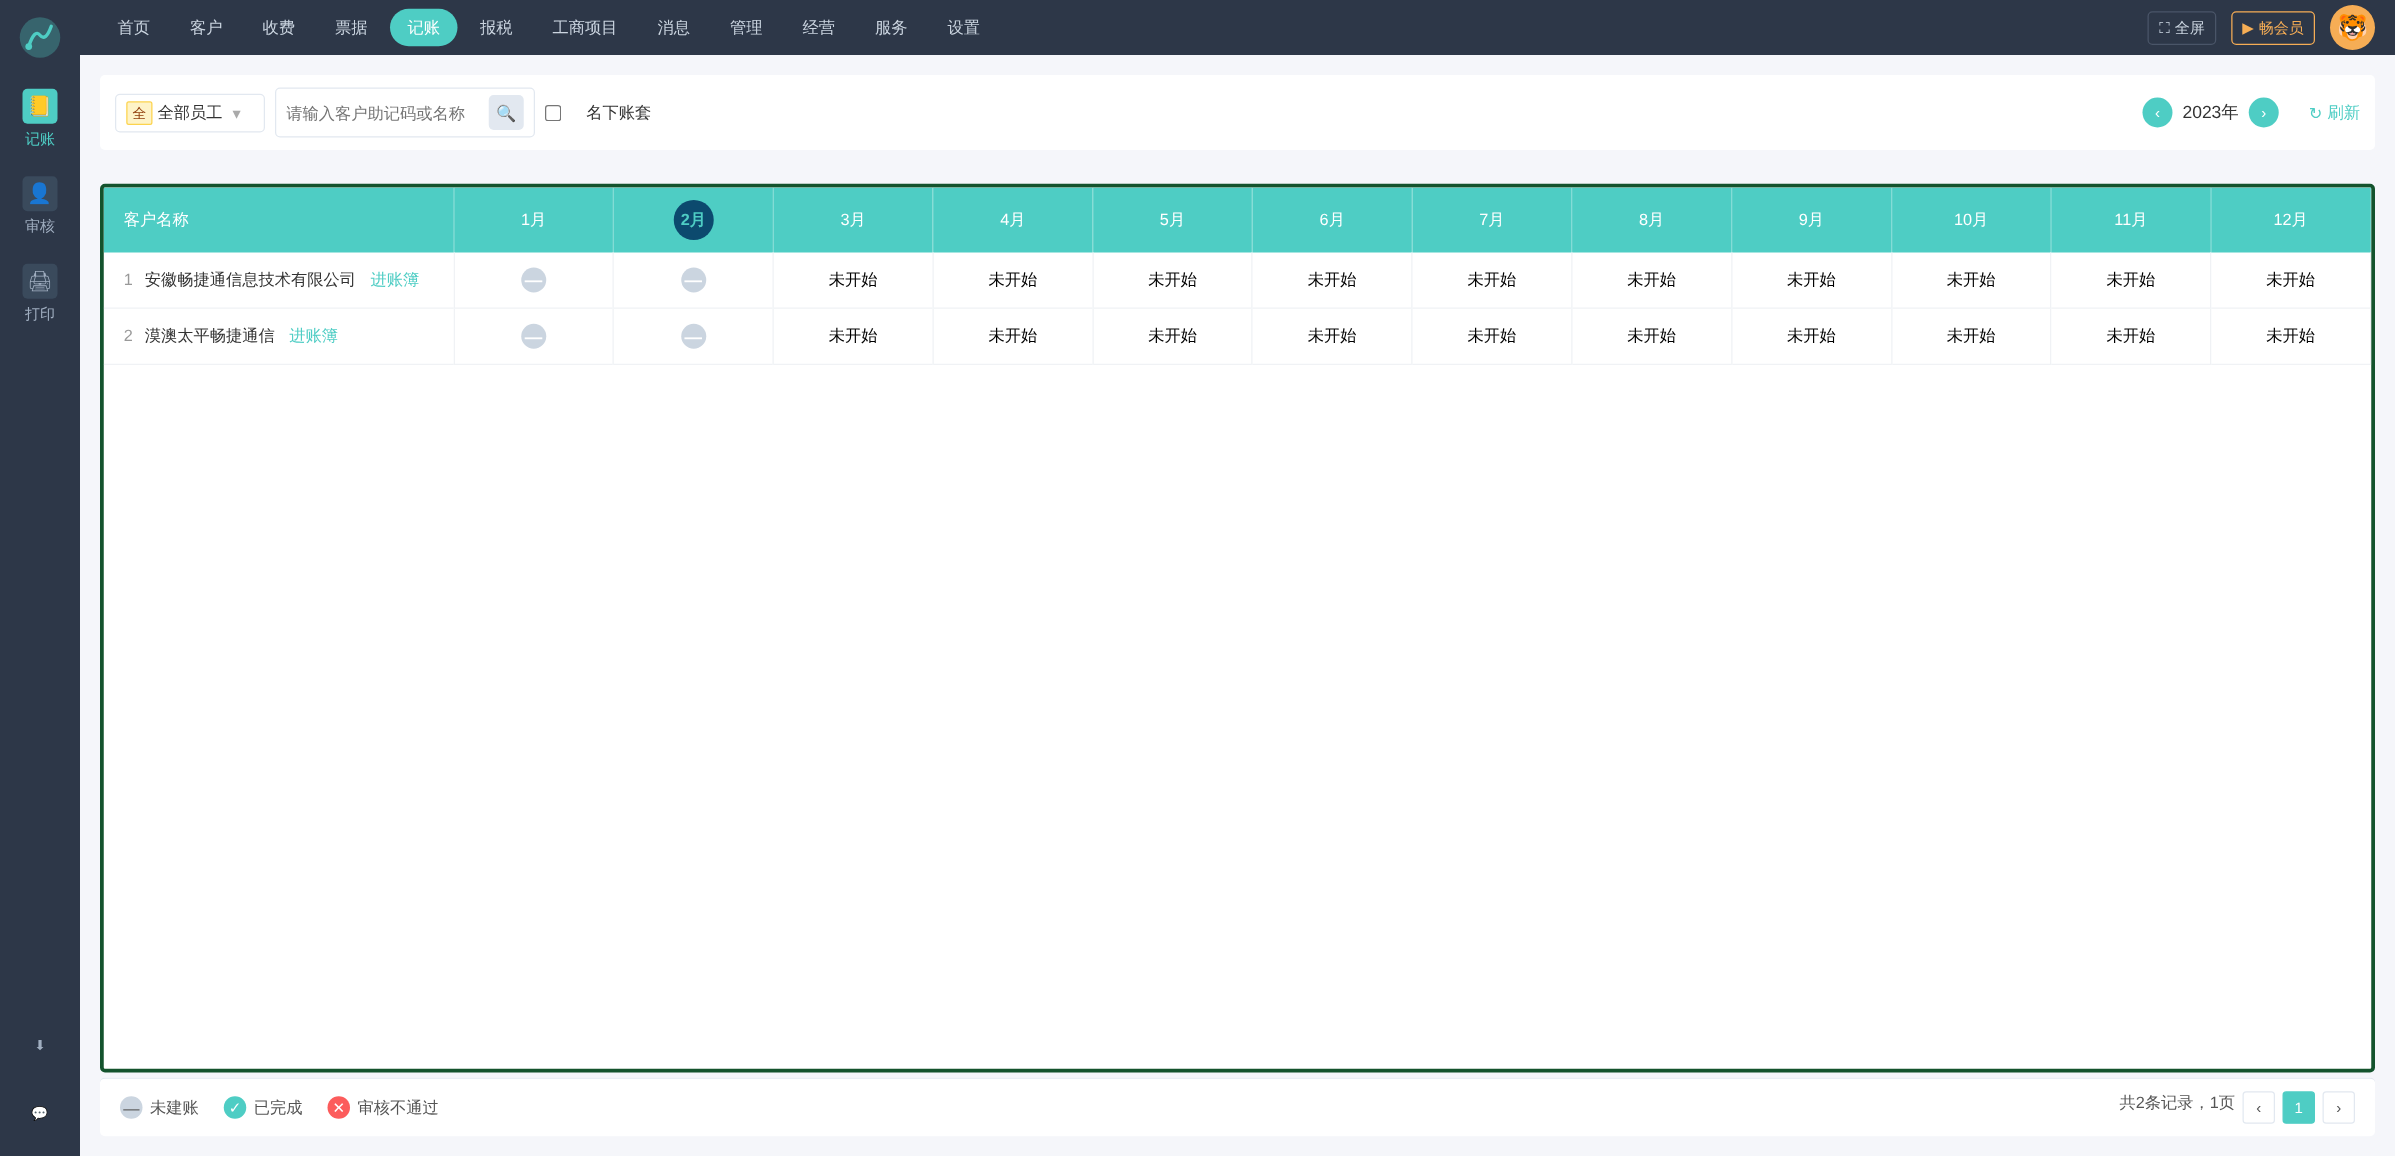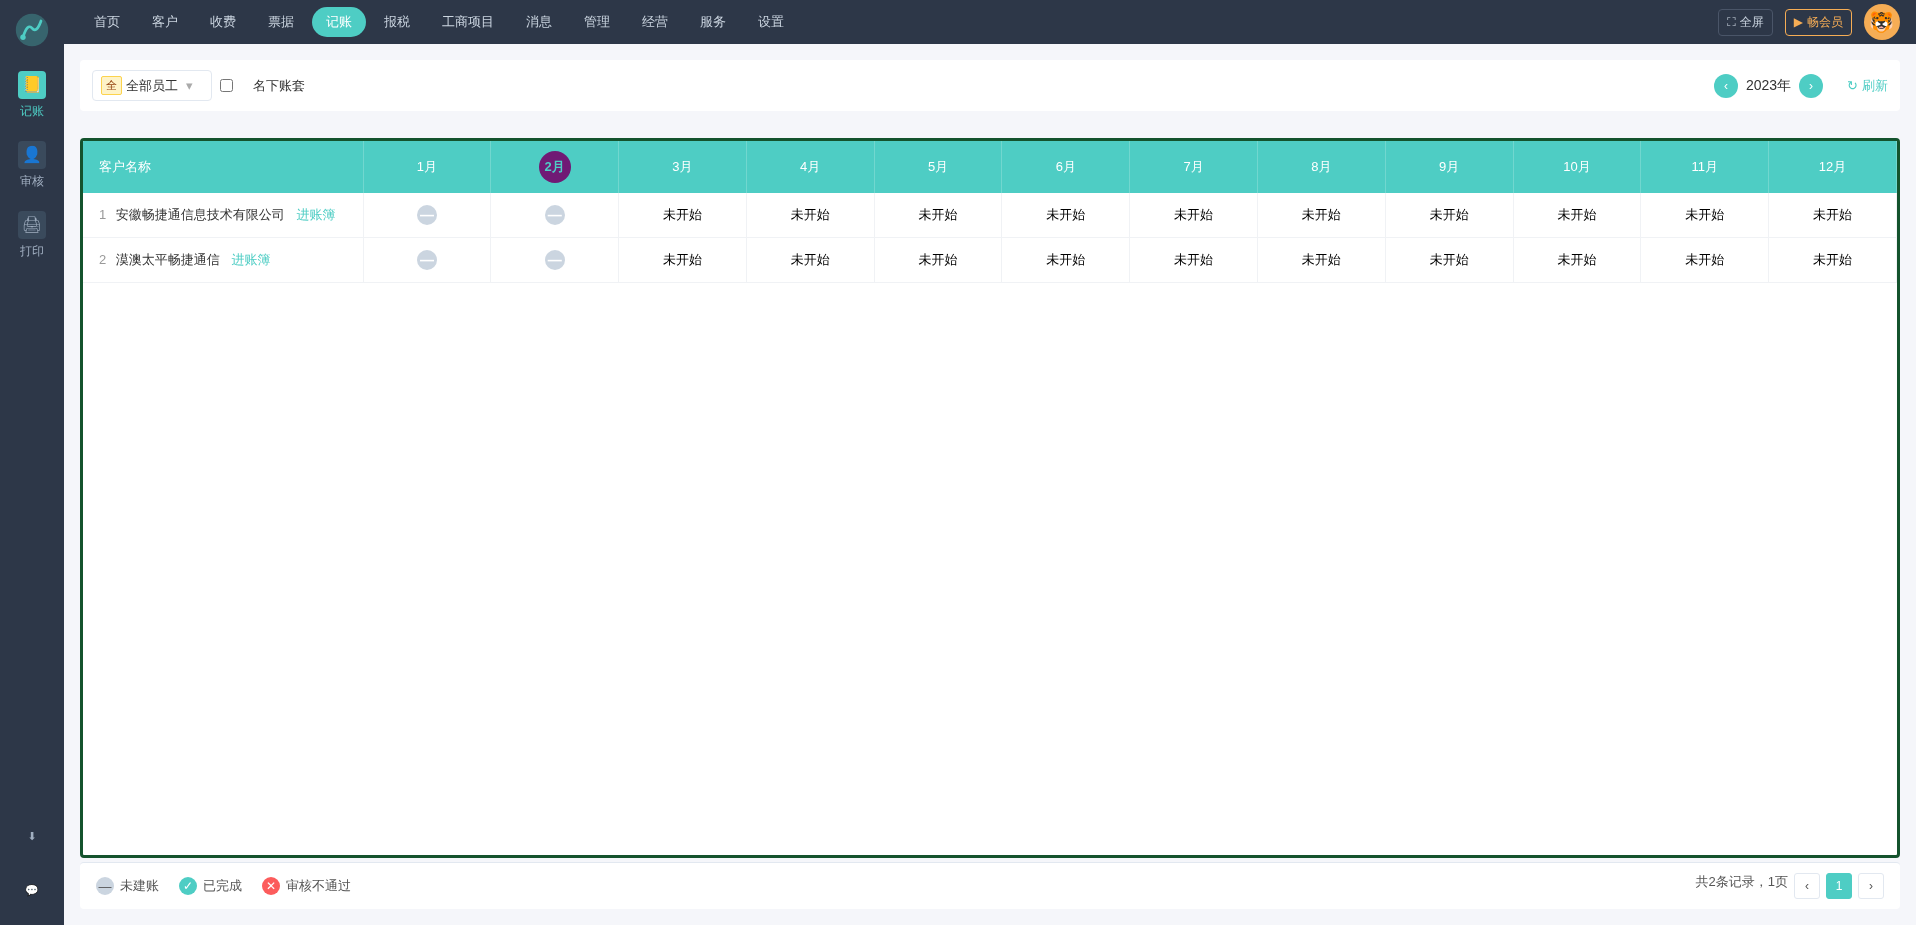--- a/index.html
+++ b/index.html
@@ -270,21 +270,21 @@
       border-right: 1px solid rgba(255,255,255,0.2);
     }
     thead th:first-child {
       text-align: left;
       padding-left: 16px;
     }
     .month-circle {
       display: inline-flex;
       width: 32px;
       height: 32px;
-      background: #701a75;
+      background: #0c4a6e;
       color: #4ecdc4;
       border-radius: 50%;
       align-items: center;
       justify-content: center;
       font-weight: bold;
     }
     tbody tr {
       border-bottom: 1px solid #f0f2f5;
     }
     tbody td {
@@ -444,20 +444,26 @@
 
   <div class="content">
 
     <div class="toolbar">
       <div class="employee-select">
         <span class="tag">全</span>
         <span>全部员工</span>
         <span style="margin-left:4px; color:#aaa;">▾</span>
       </div>
 
+      <div class="search-input">
+        <input type="text" placeholder="请输入客户助记码或名称" style="">
+        <div class="search-icon-btn">
+          <span>🔍</span>
+        </div>
+      </div>
 
       <label class="checkbox-label">
         <input type="checkbox" style="">
         <span>名下账套</span>
       </label>
 
       <div class="year-nav">
         <div class="year-nav-btn">‹</div>
         <span>2023年</span>
         <div class="year-nav-btn">›</div>

